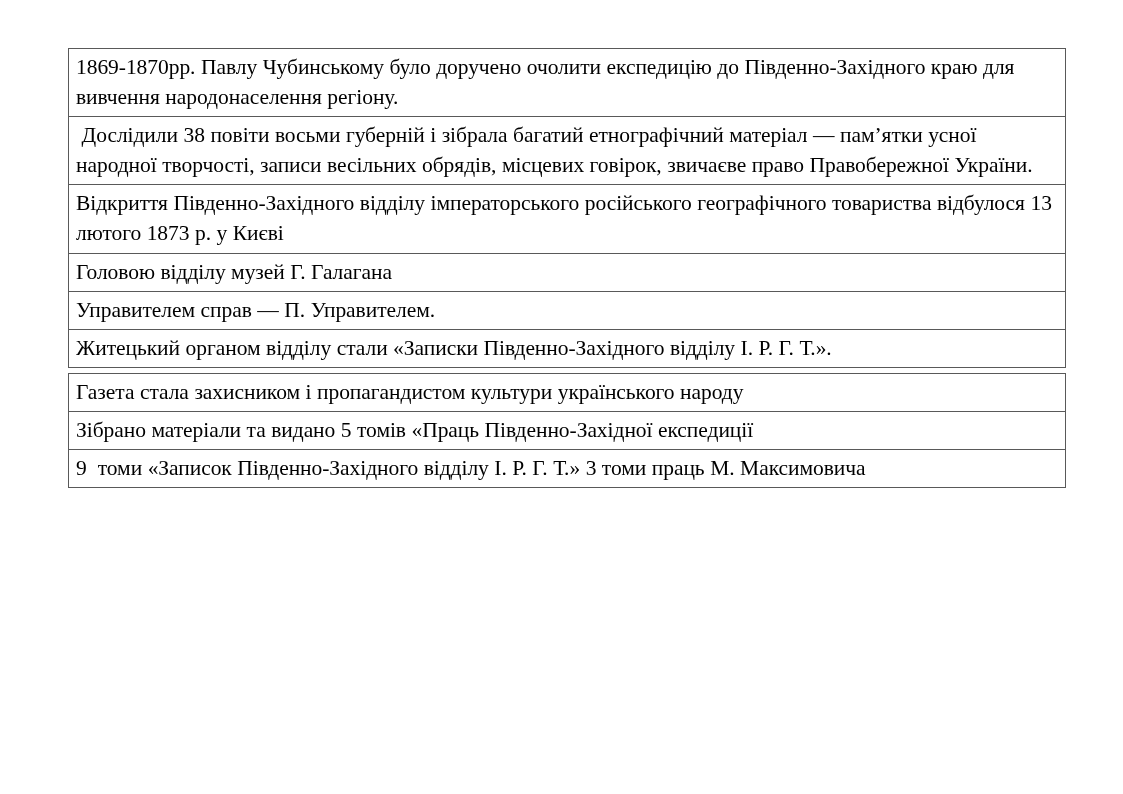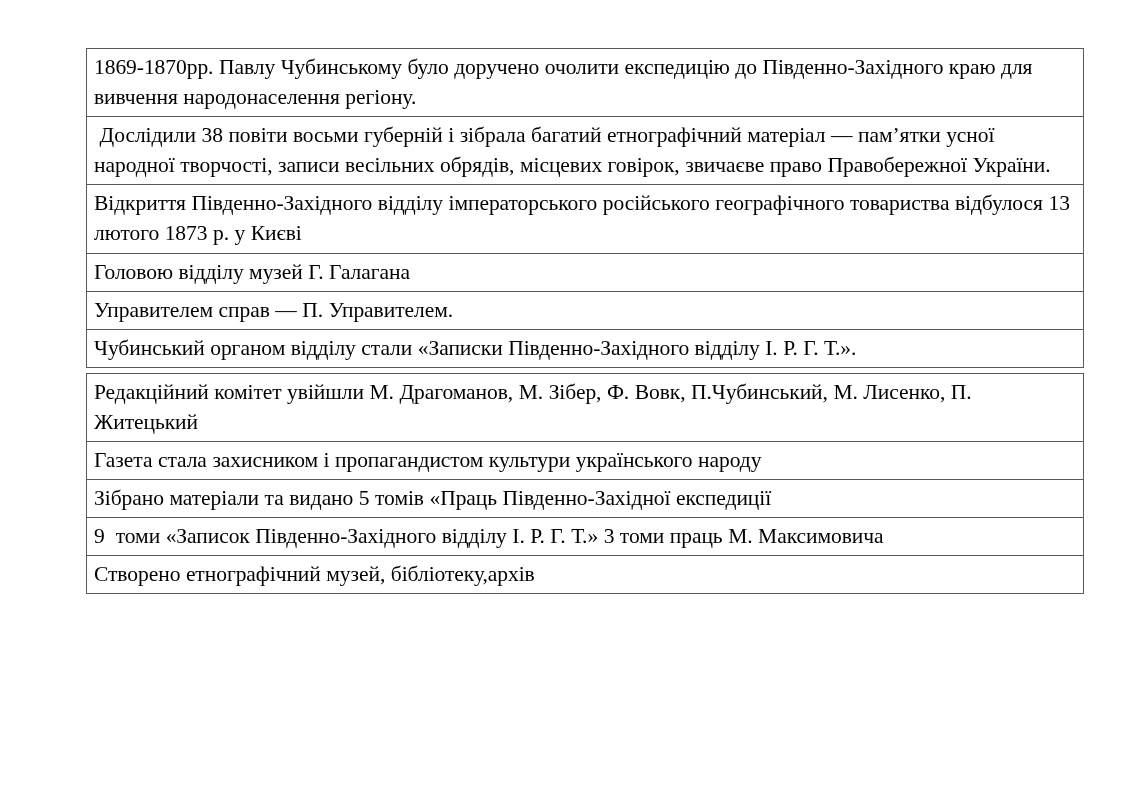--- a/index.html
+++ b/index.html
@@ -18,21 +18,21 @@
 
   .page {
     position: relative;
     width: 1123px;
     height: 794px;
     background: #ffffff;
   }
 
   .table-stack {
     position: absolute;
-    left: 86px;
+    left: 68px;
     top: 48px;
     width: 998px;
   }
 
   table.doc-table {
     border-collapse: collapse;
     table-layout: fixed;
     width: 998px;
     background: #ffffff;
   }
@@ -74,41 +74,35 @@
         <tr>
           <td class="cell">Відкриття Південно-Західного відділу імператорського російського географічного товариства відбулося 13 лютого 1873 р. у Києві</td>
         </tr>
         <tr>
           <td class="cell">Головою відділу музей Г. Галагана</td>
         </tr>
         <tr>
           <td class="cell">Управителем справ — П. Управителем.</td>
         </tr>
         <tr>
-          <td class="cell">Чубинський органом відділу стали «Записки Південно-Західного відділу І. Р. Г. Т.».</td>
+          <td class="cell">Житецький органом відділу стали «Записки Південно-Західного відділу І. Р. Г. Т.».</td>
         </tr>
       </tbody>
     </table>
 
     <div class="table-gap"></div>
 
     <table class="doc-table">
       <tbody>
         <tr>
-          <td class="cell">Редакційний комітет увійшли М. Драгоманов, М. Зібер, Ф. Вовк, П.Чубинський, М. Лисенко, П. Житецький</td>
-        </tr>
-        <tr>
           <td class="cell">Газета стала захисником і пропагандистом культури українського народу</td>
         </tr>
         <tr>
           <td class="cell">Зібрано матеріали та видано 5 томів «Праць Південно-Західної експедиції</td>
         </tr>
         <tr>
           <td class="cell">9  томи «Записок Південно-Західного відділу І. Р. Г. Т.» 3 томи праць М. Максимовича</td>
         </tr>
-        <tr>
-          <td class="cell">Створено етнографічний музей, бібліотеку,архів</td>
-        </tr>
       </tbody>
     </table>
 
   </div>
 </div>
 
 </body></html>

